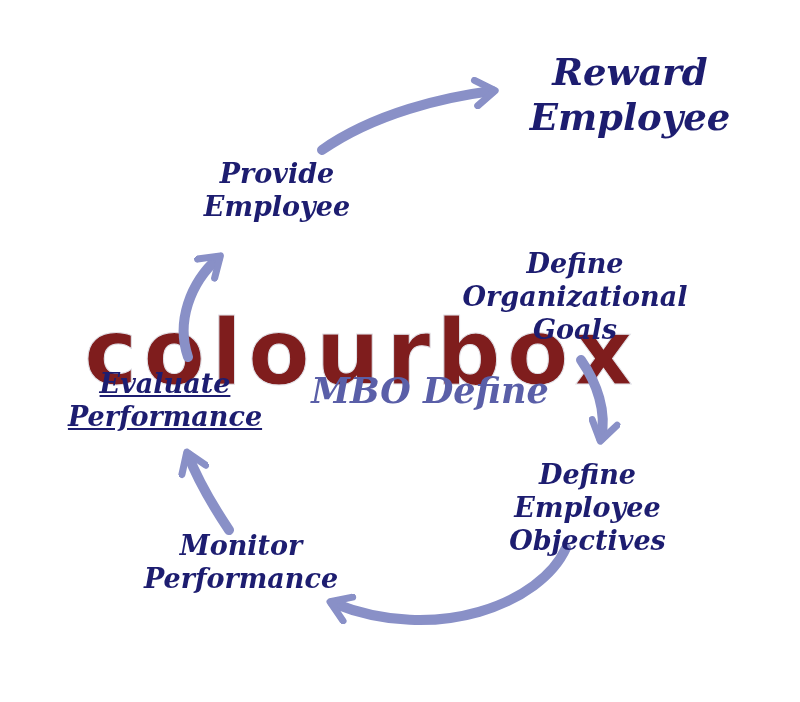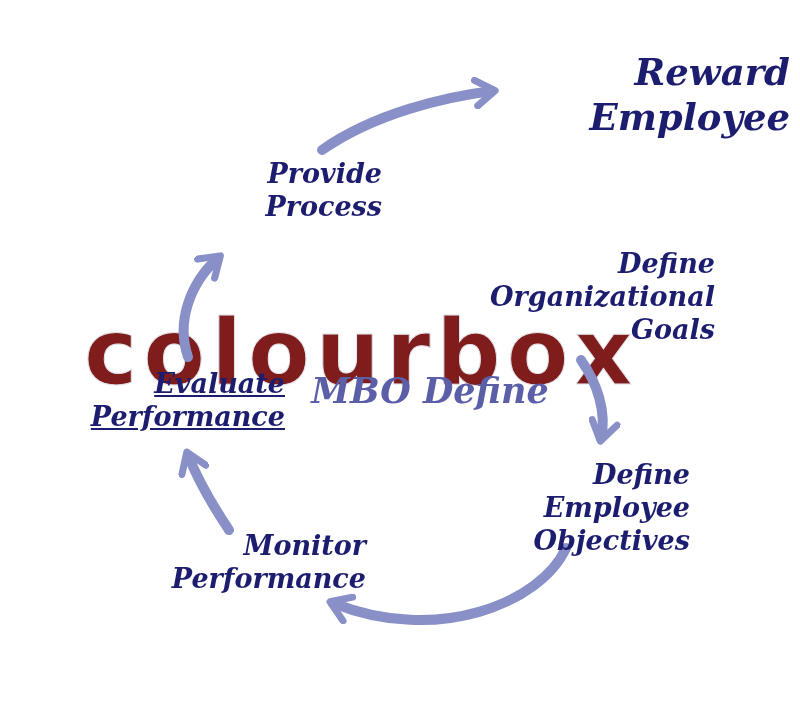--- a/index.html
+++ b/index.html
@@ -26,21 +26,21 @@
   }
   .edges {
     position: absolute;
     left: 0; top: 0;
     width: 800px; height: 702px;
     z-index: 1;
   }
   .node {
     position: absolute;
     z-index: 2;
-    text-align: right;
+    text-align: center;
     font-style: italic;
     font-weight: 600;
     color: #1d1d70;
     white-space: pre-line;
     font-size: 27px;
     line-height: 33px;
   }
   .node-reward {
     left: 470px; top: 50px; width: 320px;
     font-size: 37px; line-height: 45px;
@@ -92,20 +92,20 @@
 Employee
 Objectives</div>
 
   <div class="node node-monitor">Monitor
 Performance</div>
 
   <div class="node node-evaluate">Evaluate
 Performance</div>
 
   <div class="node node-provide">Provide
-Process</div>
+Employee</div>
 
   <div class="node node-reward">Reward
 Employee</div>
 
   <div class="diagram-title">MBO Define</div>
 
 </div>
 
 </body></html>

